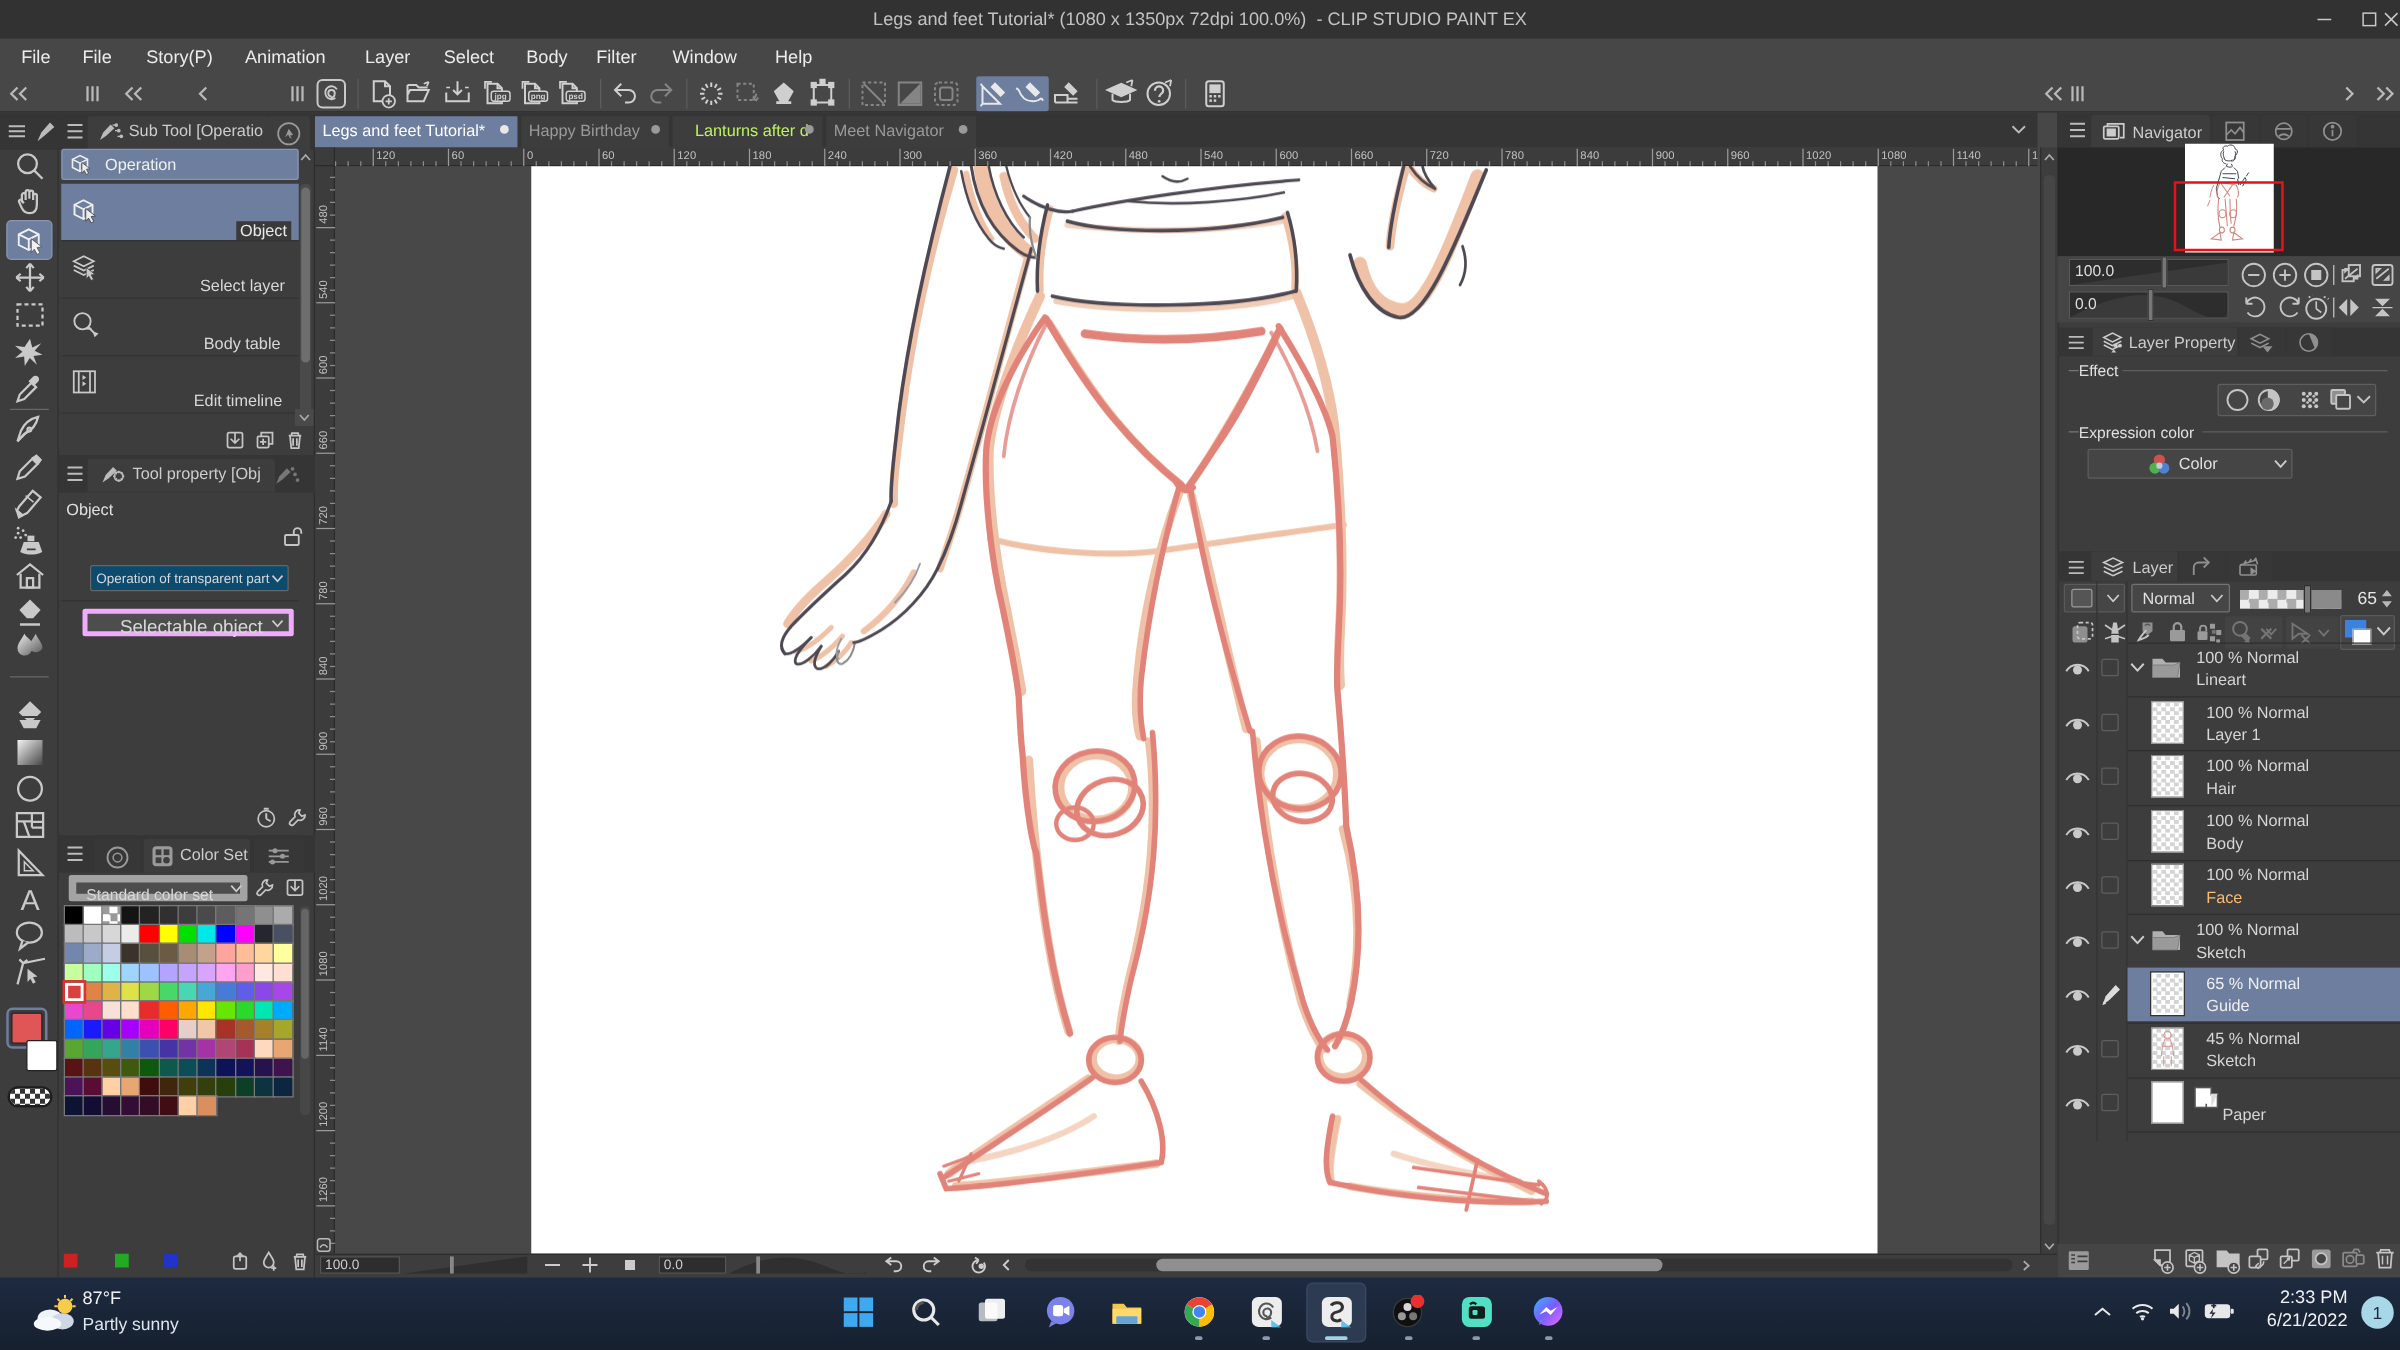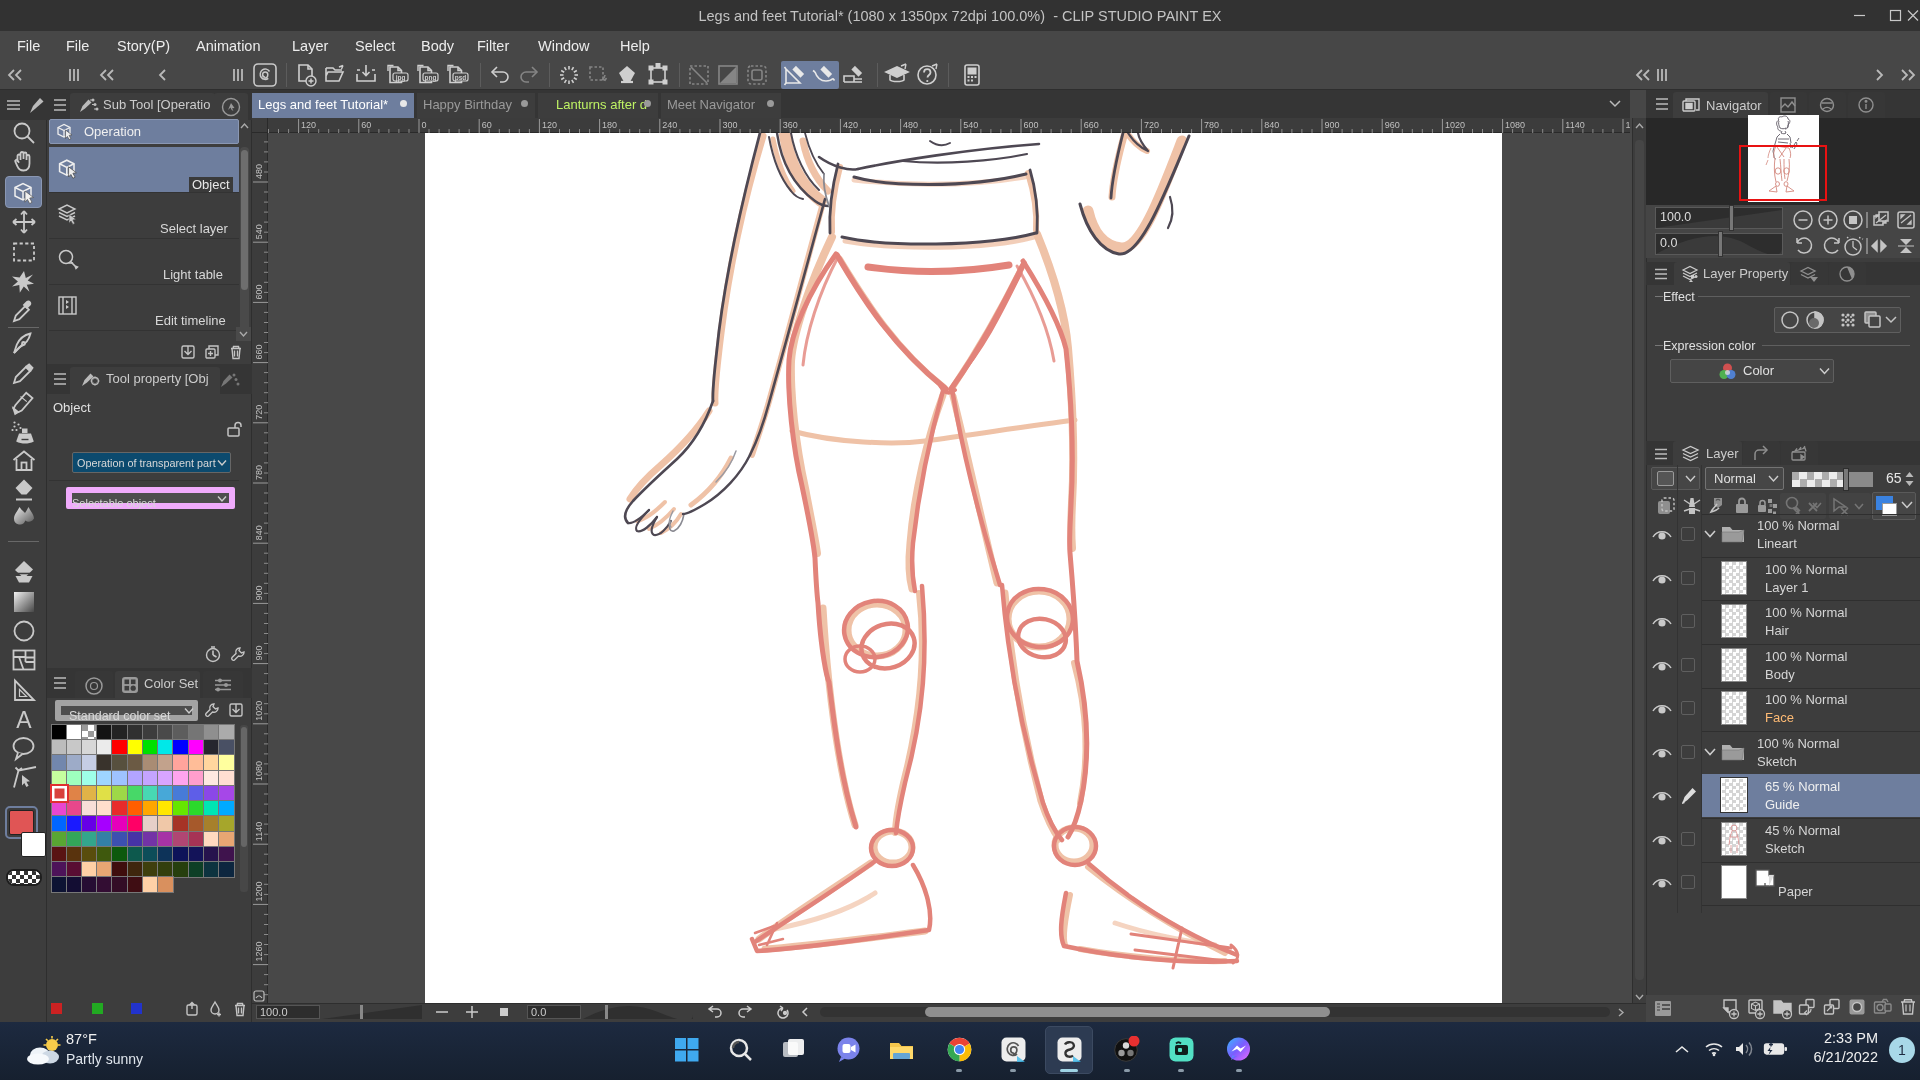--- a/index.html
+++ b/index.html
@@ -438,21 +438,21 @@
   </svg>
 <div class="a" style="left:160px;top:221px;color:#d8d8d8;font-size:13px">Select layer</div>
 <div class="a" style="left:49px;top:238px;width:190px;height:1px;background:#333"></div>
 <svg class="a" style="left:56px;top:248px" width="24" height="24" viewBox="0 0 24 24">
     <g stroke="#c9c9c9" fill="none" stroke-width="1.5">
       <circle cx="10" cy="9" r="6.5"></circle>
       <path d="M14.5 13.5l4.5 4.5 2.5 1-1.5 1.5-1-2.5z"></path>
       <path d="M12.5 14.5c1.5 1 3 1 4.5 0" stroke-width="1.2"></path>
     </g>
   </svg>
-<div class="a" style="left:163px;top:267px;color:#d8d8d8;font-size:13px">Light table</div>
+<div class="a" style="left:163px;top:267px;color:#d8d8d8;font-size:13px">Body table</div>
 <div class="a" style="left:49px;top:284px;width:190px;height:1px;background:#333"></div>
 <svg class="a" style="left:56px;top:294px" width="24" height="24" viewBox="0 0 24 24">
     <g stroke="#c9c9c9" fill="none" stroke-width="1.4">
       <rect x="3" y="3" width="17" height="17"></rect>
       <path d="M7 3v17M16 3v17"></path>
     </g>
     <g fill="#c9c9c9">
       <path d="M10 6l3 2-3 2zM10 11l3 2-3 2z"></path>
     </g>
   </svg>
@@ -514,21 +514,21 @@
     <g stroke="#c4c4c4" fill="none" stroke-width="1.5">
       <rect x="3" y="8" width="11" height="8" rx="1"></rect>
       <path d="M10 8V5.5a3 3 0 0 1 6 0V7"></path>
     </g>
   </svg>
 <div class="a" style="left:72px;top:452px;width:159px;height:21px;background:#0c4a6e;border:1px solid #666;border-radius:2px;color:#d8d8d8;font-size:10.8px;line-height:20px;padding-left:4px">Operation of transparent part</div>
 <svg class="a" style="left:216px;top:458px" width="12" height="10" viewBox="0 0 12 10">
     <path d="M2 2.5l4 4.5 4-4.5" stroke="#ccc" fill="none" stroke-width="1.4"></path>
   </svg>
 <div class="a" style="left:49px;top:480px;width:190px;height:1px;background:#333"></div>
-<div class="a" style="left:66px;top:487px;width:169px;height:22px;background:#4d4d4d;border:6px solid #f0abfc;border-radius:2px;color:#d8d8d8;font-size:11px;line-height:21px;text-align:left">Selectable object&nbsp;&nbsp;&nbsp;&nbsp;&nbsp;</div>
+<div class="a" style="left:66px;top:487px;width:169px;height:22px;background:#4d4d4d;border:4px solid #f0abfc;border-radius:2px;color:#d8d8d8;font-size:15px;line-height:21px;text-align:right">Selectable object&nbsp;&nbsp;&nbsp;&nbsp;&nbsp;</div>
 <svg class="a" style="left:216px;top:494px" width="12" height="10" viewBox="0 0 12 10">
     <path d="M2 2.5l4 4.5 4-4.5" stroke="#ccc" fill="none" stroke-width="1.4"></path>
   </svg>
 <svg class="a" style="left:204px;top:645px" width="18" height="18" viewBox="0 0 18 18">
     <g stroke="#c4c4c4" fill="none" stroke-width="1.4">
       <circle cx="9" cy="10" r="6.5"></circle>
       <path d="M9 10V5.5M9 10l3.5 2M7 2h4" stroke-width="1.6"></path>
     </g>
   </svg>
 <svg class="a" style="left:229px;top:645px" width="18" height="18" viewBox="0 0 18 18">

